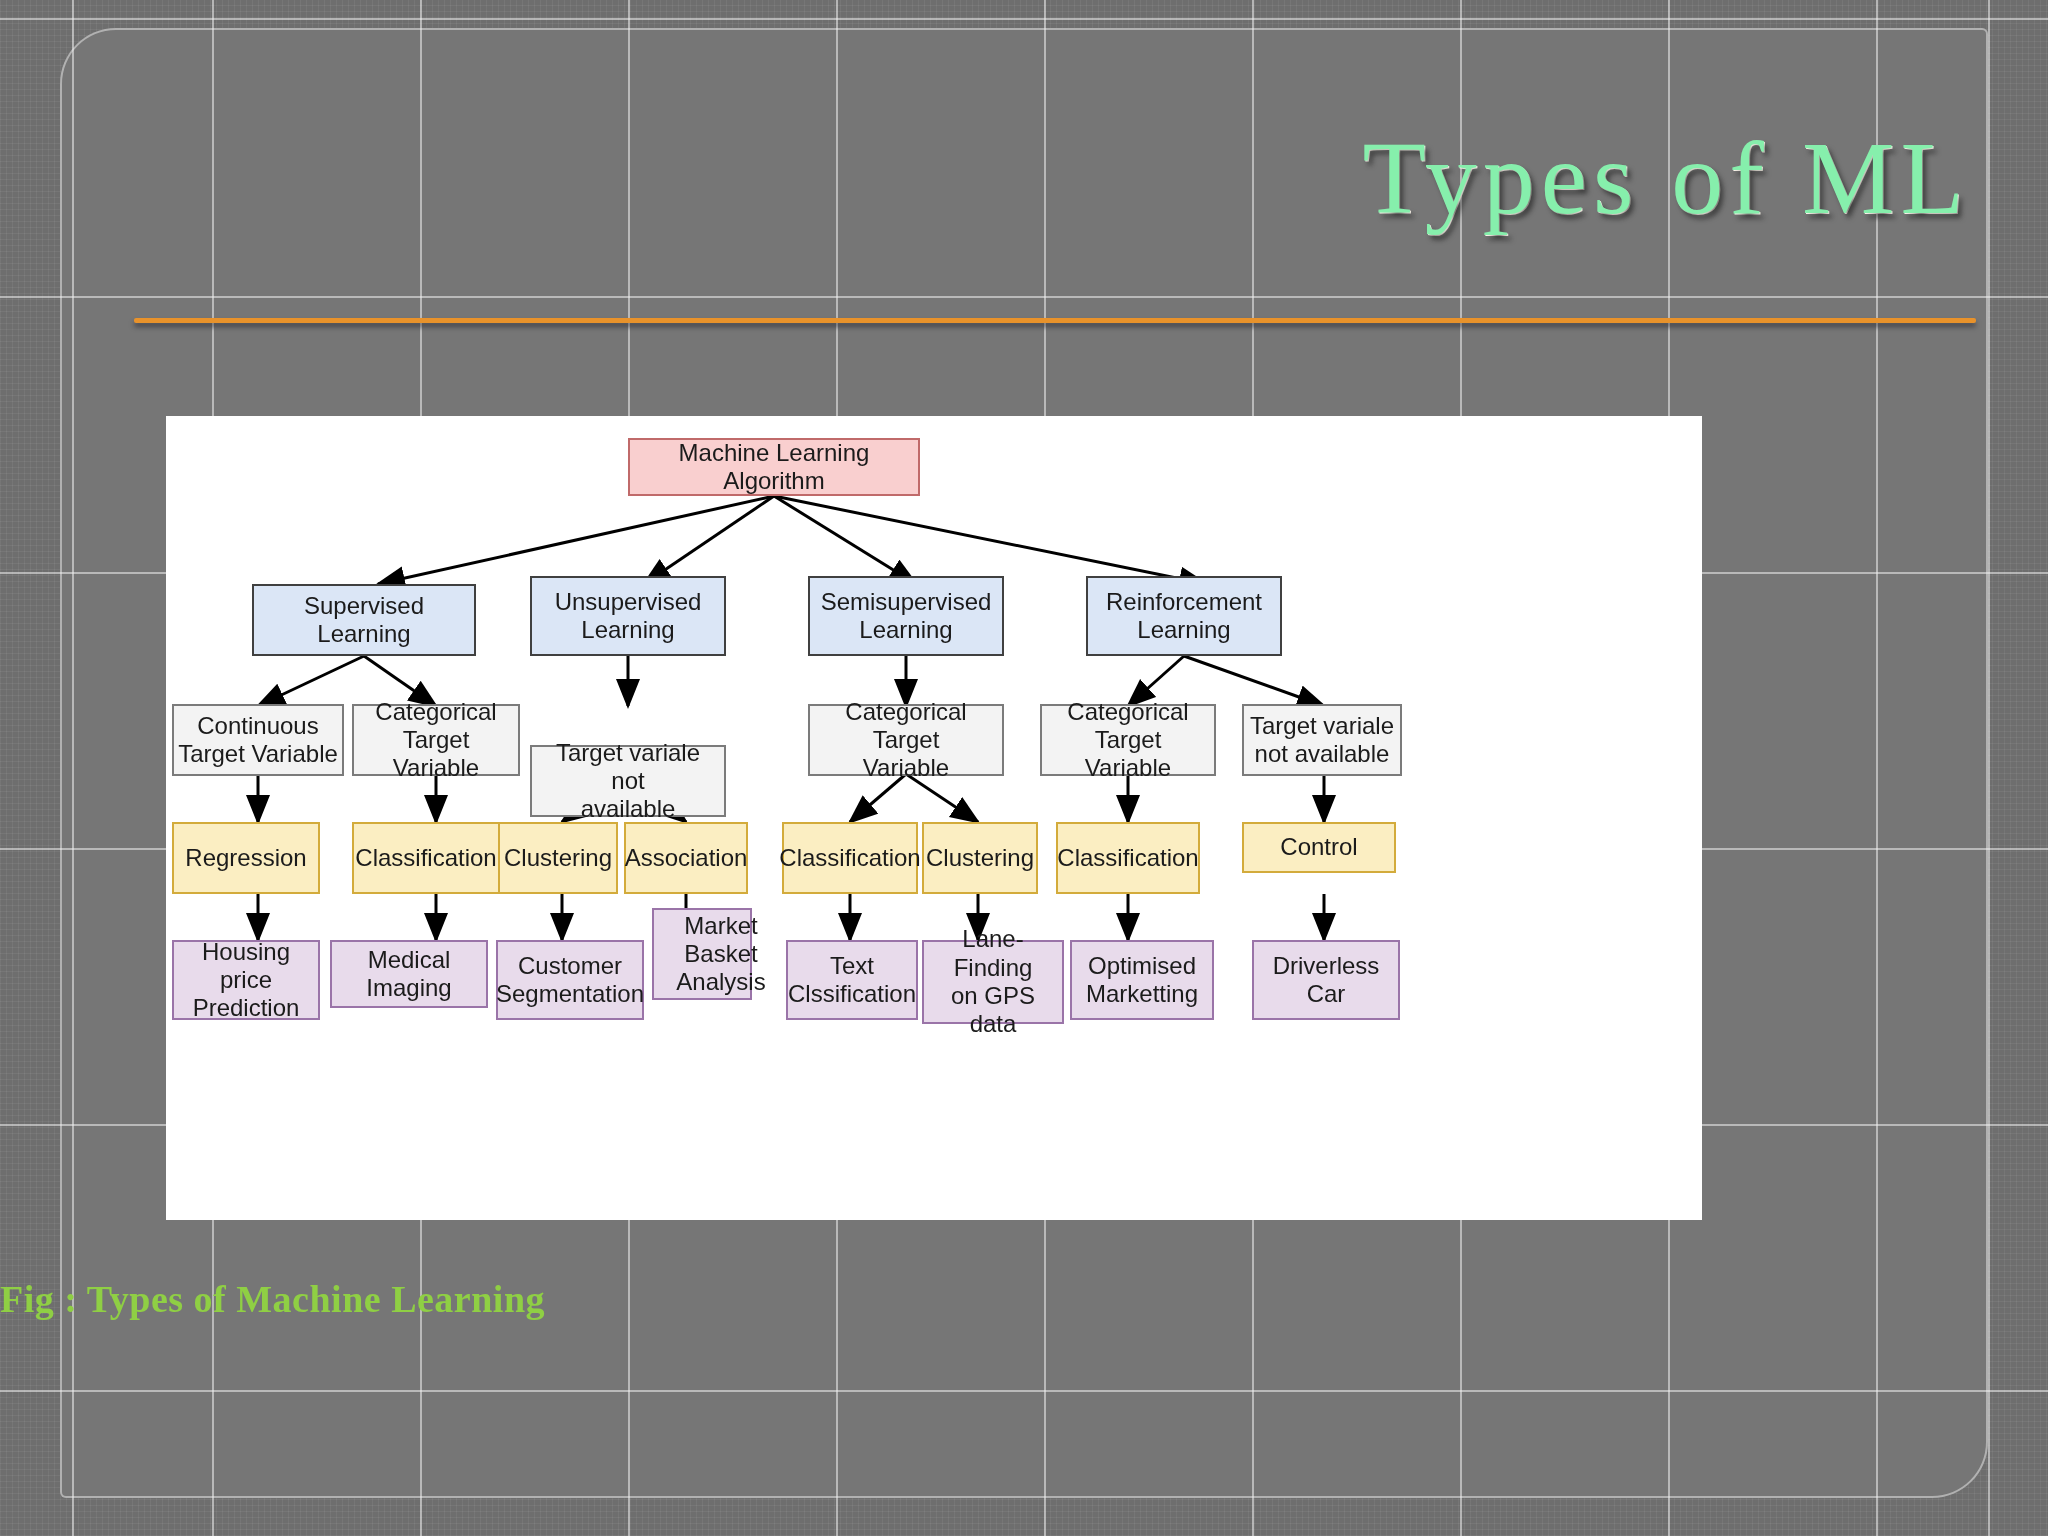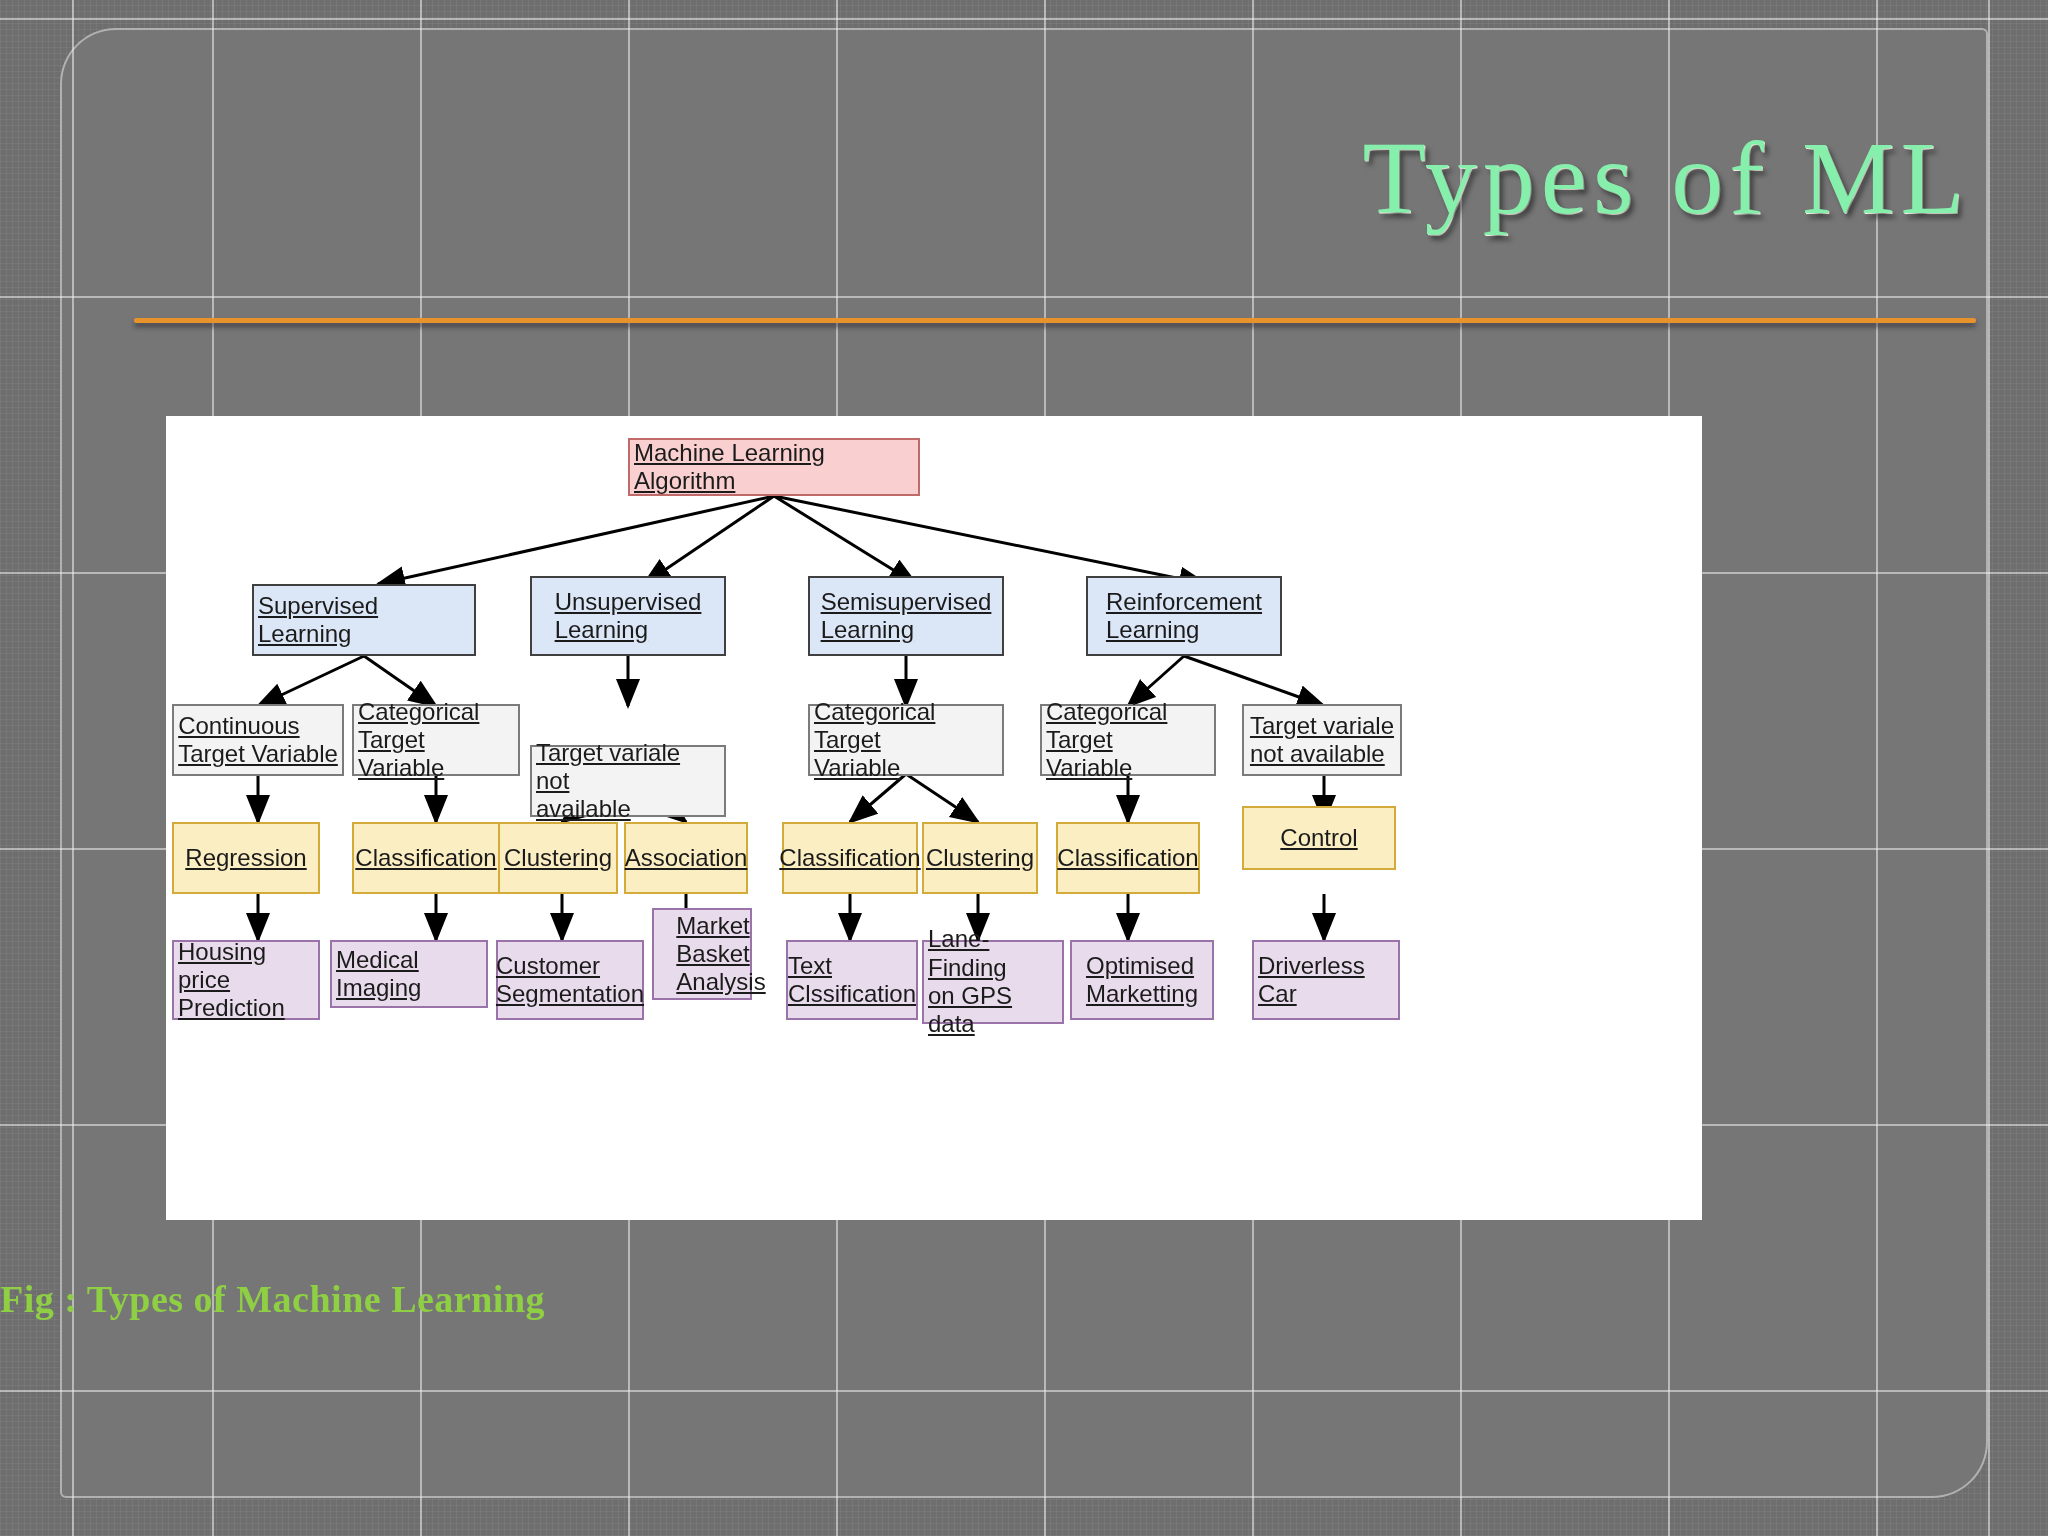--- a/index.html
+++ b/index.html
@@ -46,26 +46,25 @@
 
   
   #panel{
     position:absolute;left:166px;top:416px;width:1536px;height:804px;
     background:#ffffff;
   }
   #panel svg{position:absolute;left:0;top:0;width:100%;height:100%;}
 
   .node{
     position:absolute;box-sizing:border-box;
-    display:flex;align-items:center;justify-content:center;
+    display:flex;align-items:center;justify-content:center;text-align:center;
     font-family:"Liberation Sans",sans-serif;
     color:#1b1b1b;line-height:1.18;
     font-size:24px;
     padding:2px 4px;
-    text-decoration:underline;
   }
   .n-root  {background:#f9cfcf;border:2px solid #c06a6a;}
   .n-blue  {background:#dbe6f6;border:2px solid #404040;}
   .n-gray  {background:#f3f3f3;border:2px solid #7b7b7b;}
   .n-yellow{background:#fbeec2;border:2px solid #d3ab3b;}
   .n-purple{background:#e8dbeb;border:2px solid #9a74a8;}
 
   
   #caption{
     position:absolute;left:0;right:0;top:1277px;text-align:left;
@@ -163,21 +162,21 @@
   <div class="node n-gray" style="left:874px;top:288px;width:176px;height:72px;">Categorical Target<br>Variable</div>
   <div class="node n-gray" style="left:1076px;top:288px;width:160px;height:72px;">Target variale<br>not available</div>
 
   <div class="node n-yellow" style="left:6px;top:406px;width:148px;height:72px;">Regression</div>
   <div class="node n-yellow" style="left:186px;top:406px;width:148px;height:72px;">Classification</div>
   <div class="node n-yellow" style="left:332px;top:406px;width:120px;height:72px;">Clustering</div>
   <div class="node n-yellow" style="left:458px;top:406px;width:124px;height:72px;">Association</div>
   <div class="node n-yellow" style="left:616px;top:406px;width:136px;height:72px;">Classification</div>
   <div class="node n-yellow" style="left:756px;top:406px;width:116px;height:72px;">Clustering</div>
   <div class="node n-yellow" style="left:890px;top:406px;width:144px;height:72px;">Classification</div>
-  <div class="node n-yellow" style="left:1076px;top:390px;width:154px;height:64px;">Control</div>
+  <div class="node n-yellow" style="left:1076px;top:406px;width:154px;height:51px;">Control</div>
 
   <div class="node n-purple" style="left:6px;top:524px;width:148px;height:80px;">Housing price<br>Prediction</div>
   <div class="node n-purple" style="left:164px;top:524px;width:158px;height:68px;">Medical Imaging</div>
   <div class="node n-purple" style="left:330px;top:524px;width:148px;height:80px;">Customer<br>Segmentation</div>
   <div class="node n-purple" style="left:486px;top:492px;width:100px;height:92px;padding-left:42px;">Market<br>Basket<br>Analysis</div>
   <div class="node n-purple" style="left:620px;top:524px;width:132px;height:80px;">Text<br>Clssification</div>
   <div class="node n-purple" style="left:756px;top:524px;width:142px;height:84px;">Lane-Finding<br>on GPS data</div>
   <div class="node n-purple" style="left:904px;top:524px;width:144px;height:80px;">Optimised<br>Marketting</div>
   <div class="node n-purple" style="left:1086px;top:524px;width:148px;height:80px;">Driverless Car</div>
 

